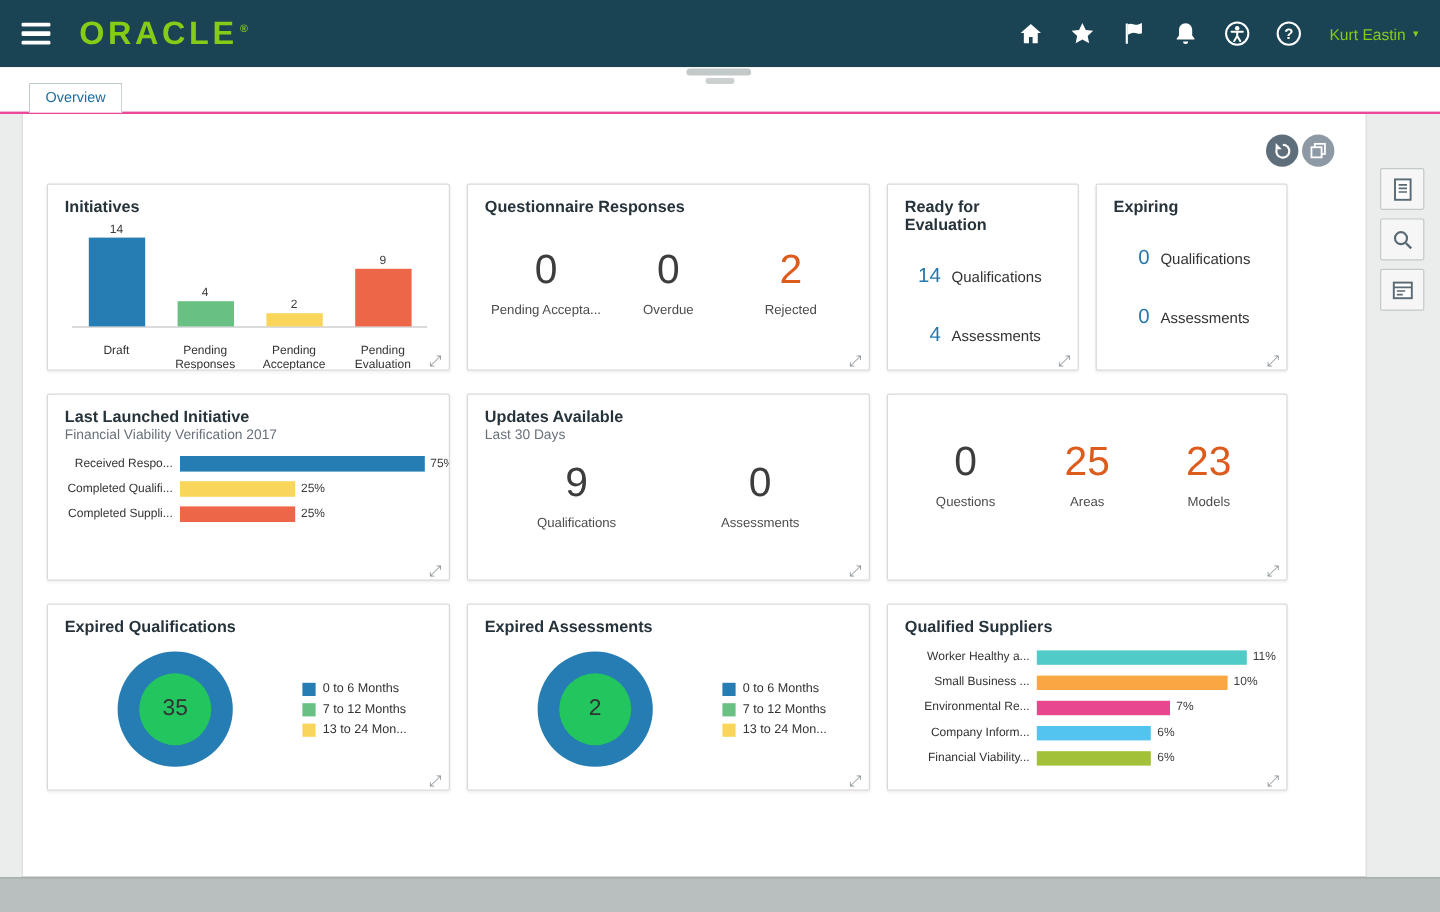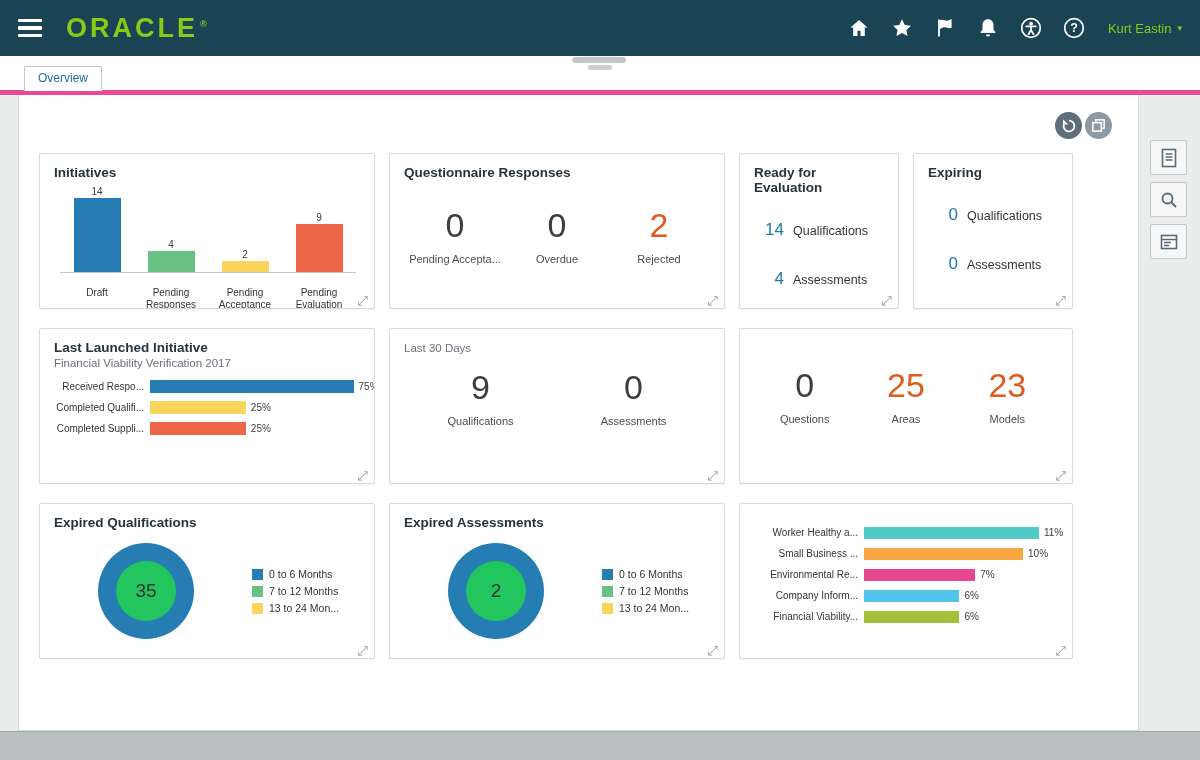--- a/index.html
+++ b/index.html
@@ -19,21 +19,21 @@
   .brand { margin-left:22px; font-size:27px; font-weight:bold; letter-spacing:3px; line-height:1; }
   .brand-reg { font-size:9px; vertical-align:10px; margin-left:2px; letter-spacing:0; }
   .header-right { margin-left:auto; display:flex; align-items:center; gap:9px; }
   .hicon { width:34px; height:34px; display:flex; align-items:center; justify-content:center; cursor:pointer; }
   .user { display:flex; align-items:center; gap:6px; font-size:13px; margin-left:8px; cursor:pointer; white-space:nowrap; }
   .caret { font-size:9px; }
 
   
   .tabstrip {
     position:absolute; top:56px; left:0; width:1200px; height:39px;
-    background:#fff; border-bottom:5px solid #ec4899;
+    background:#fff; border-bottom:2px solid #ec4899;
   }
   .gripper1 { position:absolute; left:572px; top:1px; width:54px; height:6px; background:#c3c8c9; border-radius:3px; }
   .gripper2 { position:absolute; left:588px; top:9px; width:24px; height:5px; background:#ccd0d1; border-radius:2px; }
   .tab {
     position:absolute; left:24px; bottom:-1px; background:#fff;
     border:1px solid #bfc9cb; border-bottom:1px solid #fff;
     padding:4px 13px 5px; font-size:12px; color:#1c6e9d;
     border-radius:2px 2px 0 0; cursor:pointer;
   }
 
@@ -296,20 +296,21 @@
             <div class="hbar-track">
               <div class="hbar-bar" style="width: 45.641%; background: rgb(237, 102, 71);"></div>
               <div class="hbar-val">25%</div>
             </div>
           </div>
         </div>
       <span class="expand">⤢</span>
     </div>
 
     <div class="card">
+      <div class="card-title">Updates Available</div>
       <div class="card-sub">Last 30 Days</div>
       <div class="stats stats-2">
         <div class="stat">
           <div class="stat-value" style="color: rgb(61, 61, 61);">9</div>
           <div class="stat-label">Qualifications</div>
         </div>
         <div class="stat">
           <div class="stat-value" style="color: rgb(61, 61, 61);">0</div>
           <div class="stat-label">Assessments</div>
         </div>
@@ -381,20 +382,21 @@
                 <span class="legend-swatch" style="background: rgb(250, 213, 92);"></span>
                 <span class="legend-label">13 to 24 Mon...</span>
               </div>
             </div>
           </div>
         </div>
       <span class="expand">⤢</span>
     </div>
 
     <div class="card span2">
+      <div class="card-title">Qualified Suppliers</div>
       <div class="hbar qsc">
           <div class="hbar-row">
             <div class="hbar-cat">Worker Healthy a...</div>
             <div class="hbar-track">
               <div class="hbar-bar" style="width: 90.1639%; background: rgb(80, 203, 200);"></div>
               <div class="hbar-val">11%</div>
             </div>
           </div>
           <div class="hbar-row">
             <div class="hbar-cat">Small Business ...</div>

